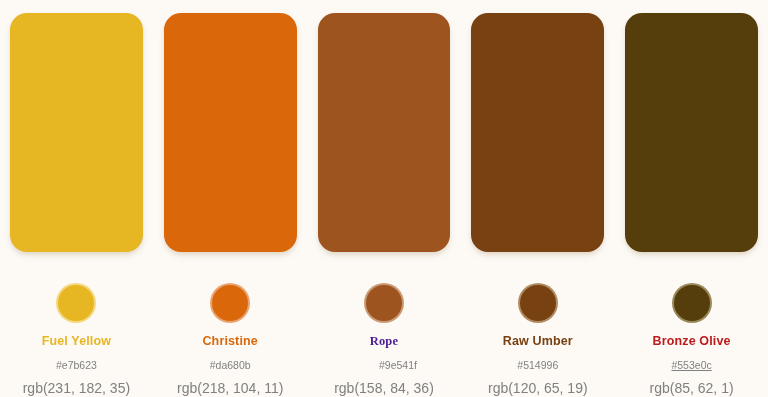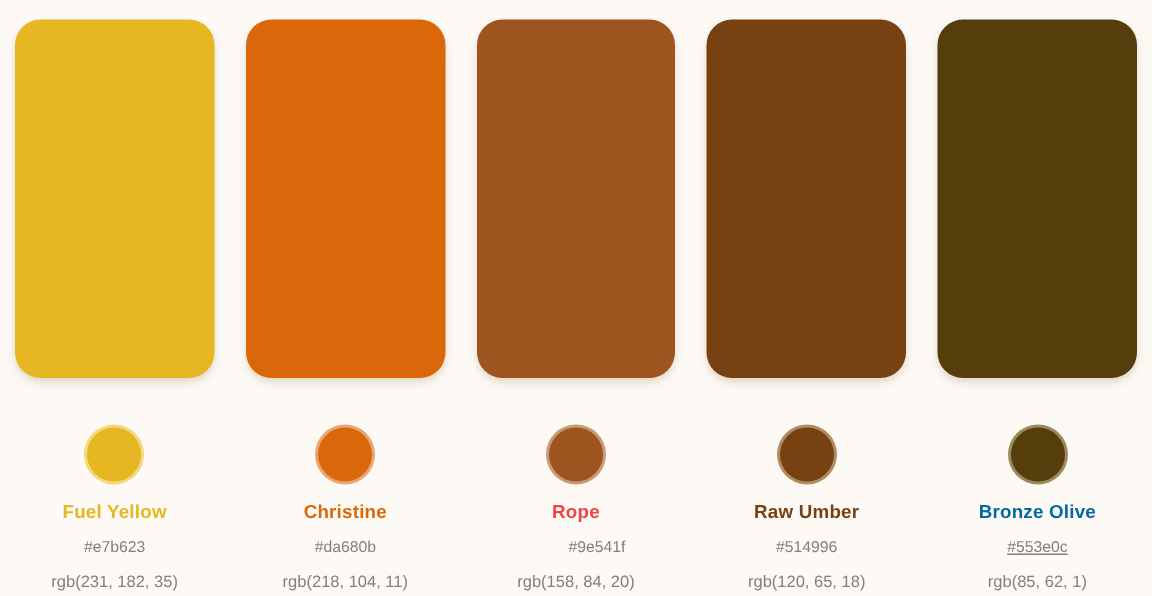--- a/index.html
+++ b/index.html
@@ -90,21 +90,21 @@
     margin-top: 11px;
     font-size: 10.5px;
     color: #808080;
     line-height: 13px;
     text-align: center;
     white-space: nowrap;
   }
 
   .color-rgb {
     margin-top: 10px;
-    font-size: 11px;
+    font-size: 14px;
     color: #808080;
     line-height: 13px;
     text-align: center;
     white-space: nowrap;
   }
 </style>
 </head>
 <body style="background-color: rgb(253, 250, 246);">
 
 <div class="palette">
@@ -134,37 +134,37 @@
       </div>
       <div class="color-name" style="color: rgb(218, 104, 11);">Christine</div>
       <div class="color-hex" style="color: rgb(128, 128, 128);">#da680b</div>
       <div class="color-rgb" style="color: rgb(128, 128, 128);">rgb(218, 104, 11)</div>
     </div>
 
     <div class="info-block">
       <div class="dot-wrap" style="background-color: rgb(201, 155, 116);">
         <div class="dot" style="background-color: rgb(158, 84, 31);"></div>
       </div>
-      <div class="color-name" style="color: #ef4444;">Rope</div>
+      <div class="color-name" style="color: #4c1d95; font-family: Liberation Serif, serif;">Rope</div>
       <div class="color-hex" style="color: rgb(128, 128, 128); margin-left: 28px;">#9e541f</div>
-      <div class="color-rgb" style="color: rgb(128, 128, 128);">rgb(158, 84, 20)</div>
+      <div class="color-rgb" style="color: rgb(128, 128, 128);">rgb(158, 84, 36)</div>
     </div>
 
     <div class="info-block">
       <div class="dot-wrap" style="background-color: rgb(177, 140, 99);">
         <div class="dot" style="background-color: rgb(120, 65, 18);"></div>
       </div>
       <div class="color-name" style="color: rgb(120, 65, 18);">Raw Umber</div>
       <div class="color-hex" style="color: rgb(128, 128, 128);">#514996</div>
-      <div class="color-rgb" style="color: rgb(128, 128, 128);">rgb(120, 65, 18)</div>
+      <div class="color-rgb" style="color: rgb(128, 128, 128);">rgb(120, 65, 19)</div>
     </div>
 
     <div class="info-block">
       <div class="dot-wrap" style="background-color: rgb(154, 138, 92);">
         <div class="dot" style="background-color: rgb(85, 62, 12);"></div>
       </div>
-      <div class="color-name" style="color: #0369a1;">Bronze Olive</div>
+      <div class="color-name" style="color: #b91c1c;">Bronze Olive</div>
       <div class="color-hex" style="color: rgb(128, 128, 128); text-decoration: underline;">#553e0c</div>
       <div class="color-rgb" style="color: rgb(128, 128, 128);">rgb(85, 62, 1)</div>
     </div>
 
   </div>
 </div>
 
 </body></html>

